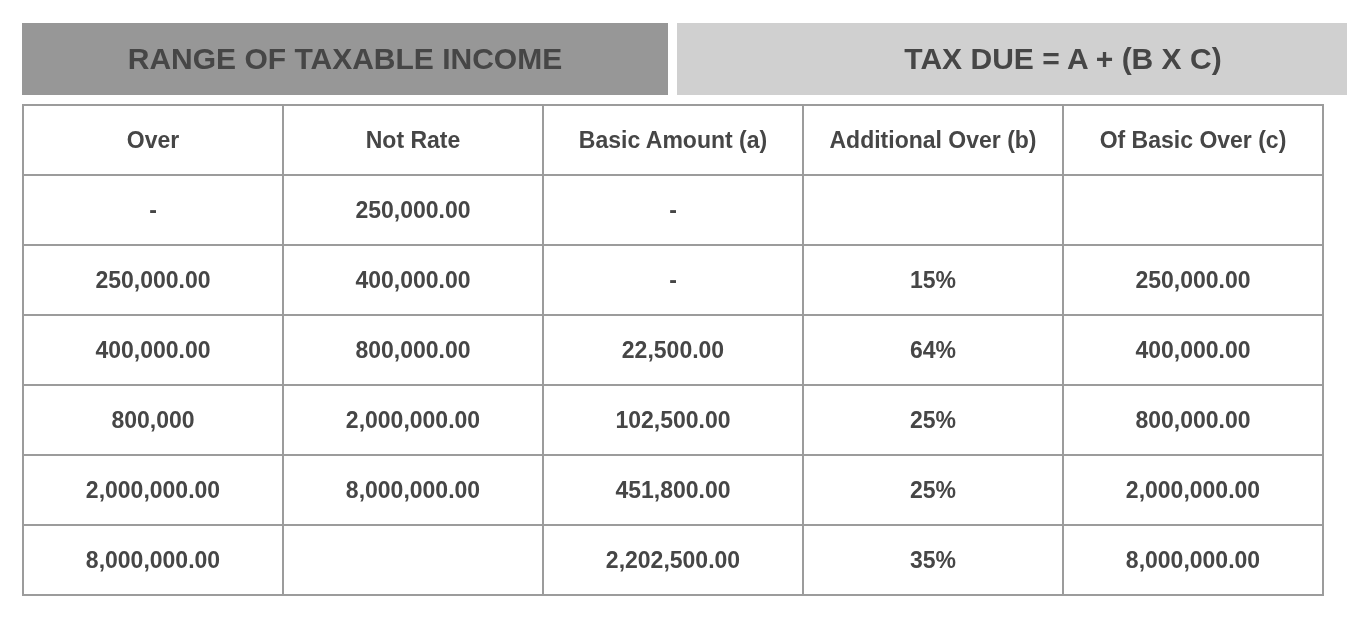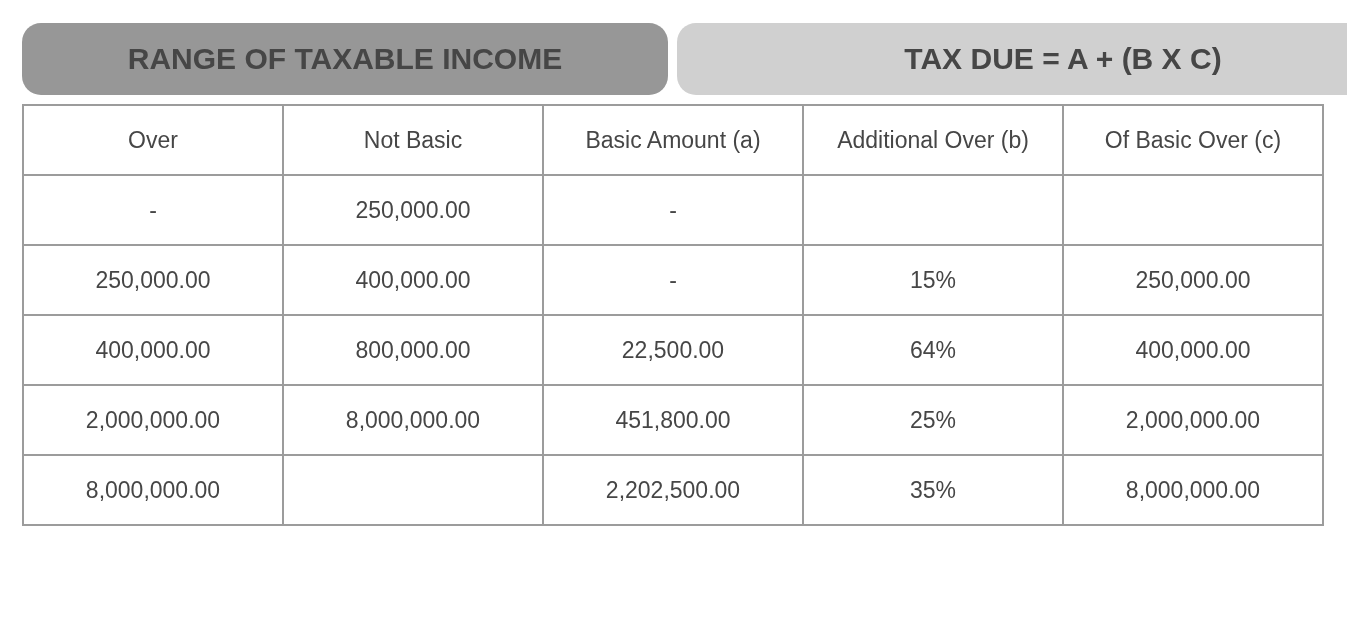--- a/index.html
+++ b/index.html
@@ -1,41 +1,41 @@
 <!DOCTYPE html>
 <html><head>
 <meta charset="utf-8">
 <style>
   html, body { margin:0; padding:0; background:#ffffff; }
   body { width:1347px; height:631px; position:relative; overflow:hidden;
          font-family:"Liberation Sans", "DejaVu Sans", sans-serif; color:#474747; }
   .bar { position:absolute; top:23px; height:72px; display:flex; align-items:center; justify-content:center;
-         font-weight:bold; font-size:30px; color:#464646; letter-spacing:0px;border-radius:19px; }
+         font-weight:bold; font-size:30px; color:#464646; letter-spacing:0px; }
   .bar.left { left:22px; width:646px; background:#979797; }
   .bar.right { left:677px; width:772px; background:#d0d0d0; }
   table.tax { position:absolute; left:22px; top:104px; width:1302px; border-collapse:collapse; table-layout:fixed; }
   table.tax td, table.tax th { border:2px solid #9c9c9c; text-align:center; vertical-align:middle;
-         font-weight:normal; font-size:23px; color:#464646; height:68px; padding:0; }
+         font-weight:bold; font-size:23px; color:#464646; height:68px; padding:0; }
   table.tax th { height:68px; }
 </style>
 </head>
 <body>
 
 <div class="bar left">
   <span>RANGE OF TAXABLE INCOME</span>
 </div>
 <div class="bar right">
   <span>TAX DUE = A + (B X C)</span>
 </div>
 
 <table class="tax">
   <thead>
     <tr>
       <th>Over</th>
-      <th>Not Basic</th>
+      <th>Not Rate</th>
       <th>Basic Amount (a)</th>
       <th>Additional Over (b)</th>
       <th>Of Basic Over (c)</th>
     </tr>
   </thead>
   <tbody>
     <tr>
       <td>-</td>
       <td>250,000.00</td>
       <td>-</td>
@@ -50,20 +50,27 @@
       <td>250,000.00</td>
     </tr>
     <tr>
       <td>400,000.00</td>
       <td>800,000.00</td>
       <td>22,500.00</td>
       <td>64%</td>
       <td>400,000.00</td>
     </tr>
     <tr>
+      <td>800,000</td>
+      <td>2,000,000.00</td>
+      <td>102,500.00</td>
+      <td>25%</td>
+      <td>800,000.00</td>
+    </tr>
+    <tr>
       <td>2,000,000.00</td>
       <td>8,000,000.00</td>
       <td>451,800.00</td>
       <td>25%</td>
       <td>2,000,000.00</td>
     </tr>
     <tr>
       <td>8,000,000.00</td>
       <td></td>
       <td>2,202,500.00</td>

